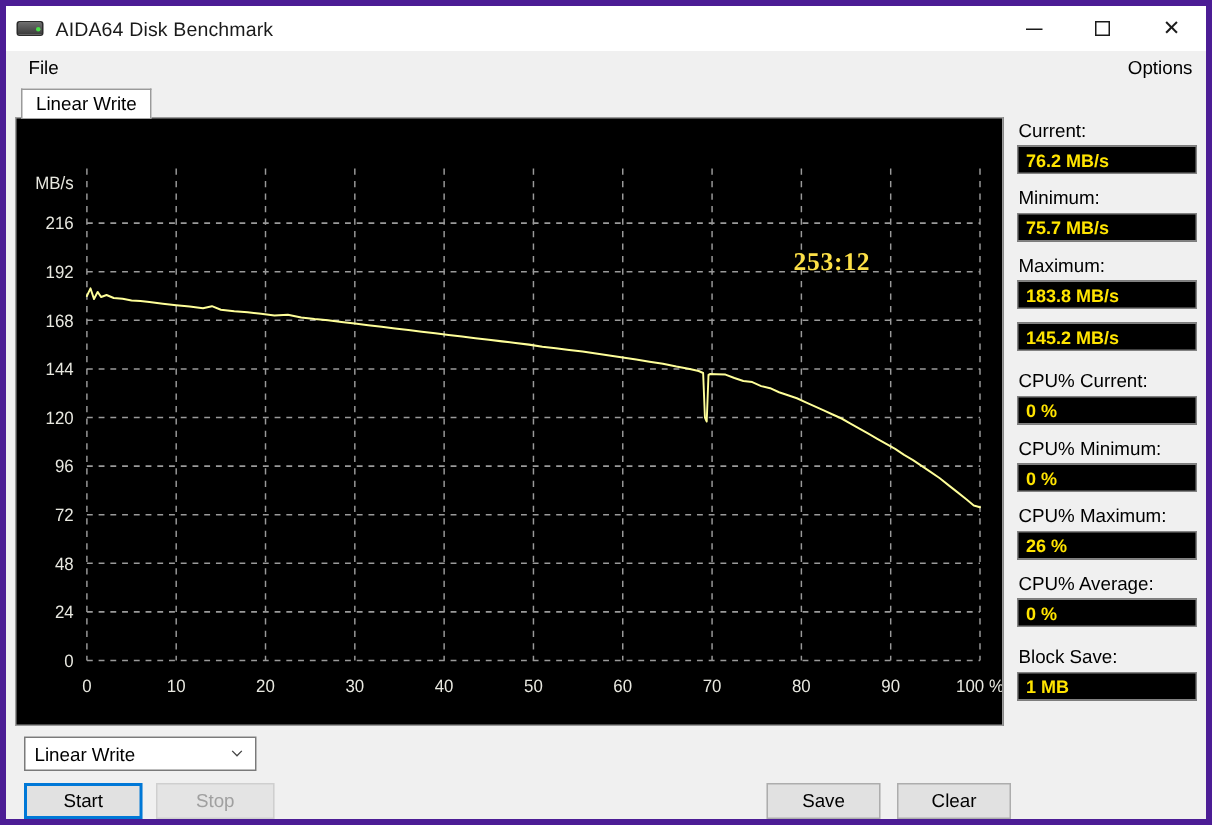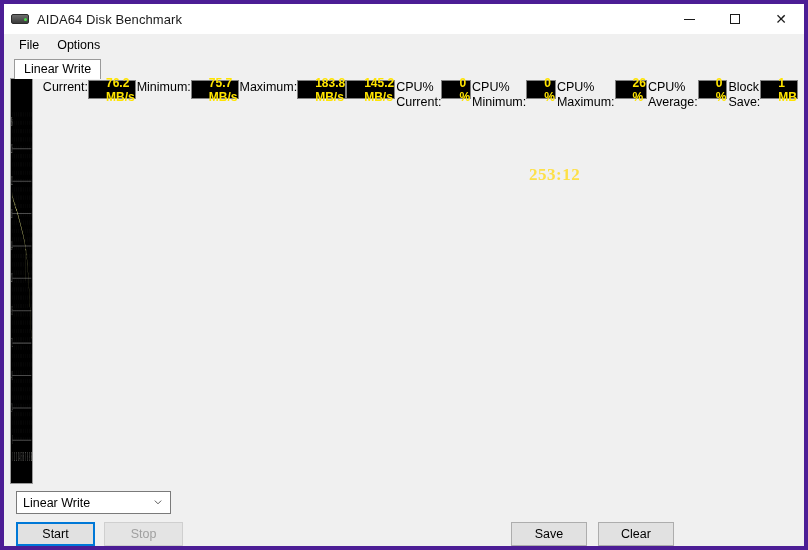--- a/index.html
+++ b/index.html
@@ -46,20 +46,21 @@
     font-size:13px;color:#1a1a1a;
   }
   .gl-min{display:block;width:11px;height:1px;background:#1a1a1a;}
   .gl-max{display:block;width:10px;height:10px;border:1px solid #1a1a1a;box-sizing:border-box;}
   .gl-x{display:block;font-size:14px;line-height:10px;font-family:"DejaVu Sans",sans-serif;}
   
   .menubar{
     height:22px;flex:0 0 22px;
     background:#f0f0f0;display:flex;align-items:center;padding-left:6px;
     border-bottom:1px solid #f0f0f0;
+    justify-content:space-between;
   }
   .menu-item{
     padding:2px 9px;font-size:12.5px;color:#000;
   }
   
   .content{
     flex:1 1 auto;display:flex;flex-direction:column;
     padding:0 6px 0 6px;
   }
   .tabstrip{
@@ -87,32 +88,32 @@
   .chart svg{display:block;width:100%;height:100%;}
   .timer{
     position:absolute;left:518px;top:86px;
     color:#fde047;font-weight:bold;font-size:17px;
     font-family:"Liberation Serif", serif;
     letter-spacing:.5px;
   }
   
   .stats{
     flex:0 0 120px;margin-left:9px;
-    display:flex;flex-direction:row;
+    display:flex;flex-direction:column;
     padding-top:2px;
   }
   .stat-label{
     font-size:12.5px;color:#000;margin:0 0 2px 1px;line-height:15px;
   }
   .stat-box{
     height:19px;box-sizing:border-box;
     background:#000;border:1px solid #828282;
     box-shadow:inset 1px 1px 0 #000;
     color:#ffe400;font-weight:bold;font-size:12px;
-    display:flex;align-items:center;padding-left:17px;
+    display:flex;align-items:center;padding-left:5px;
     font-family:"Liberation Sans", sans-serif;
     margin-bottom:9px;
   }
   .stat-box.gap{margin-bottom:13px;}
   
   .bottom{
     flex:0 0 auto;padding:7px 6px 0 6px;
   }
   .row1{display:flex;align-items:center;gap:9px;}
   .combo{

